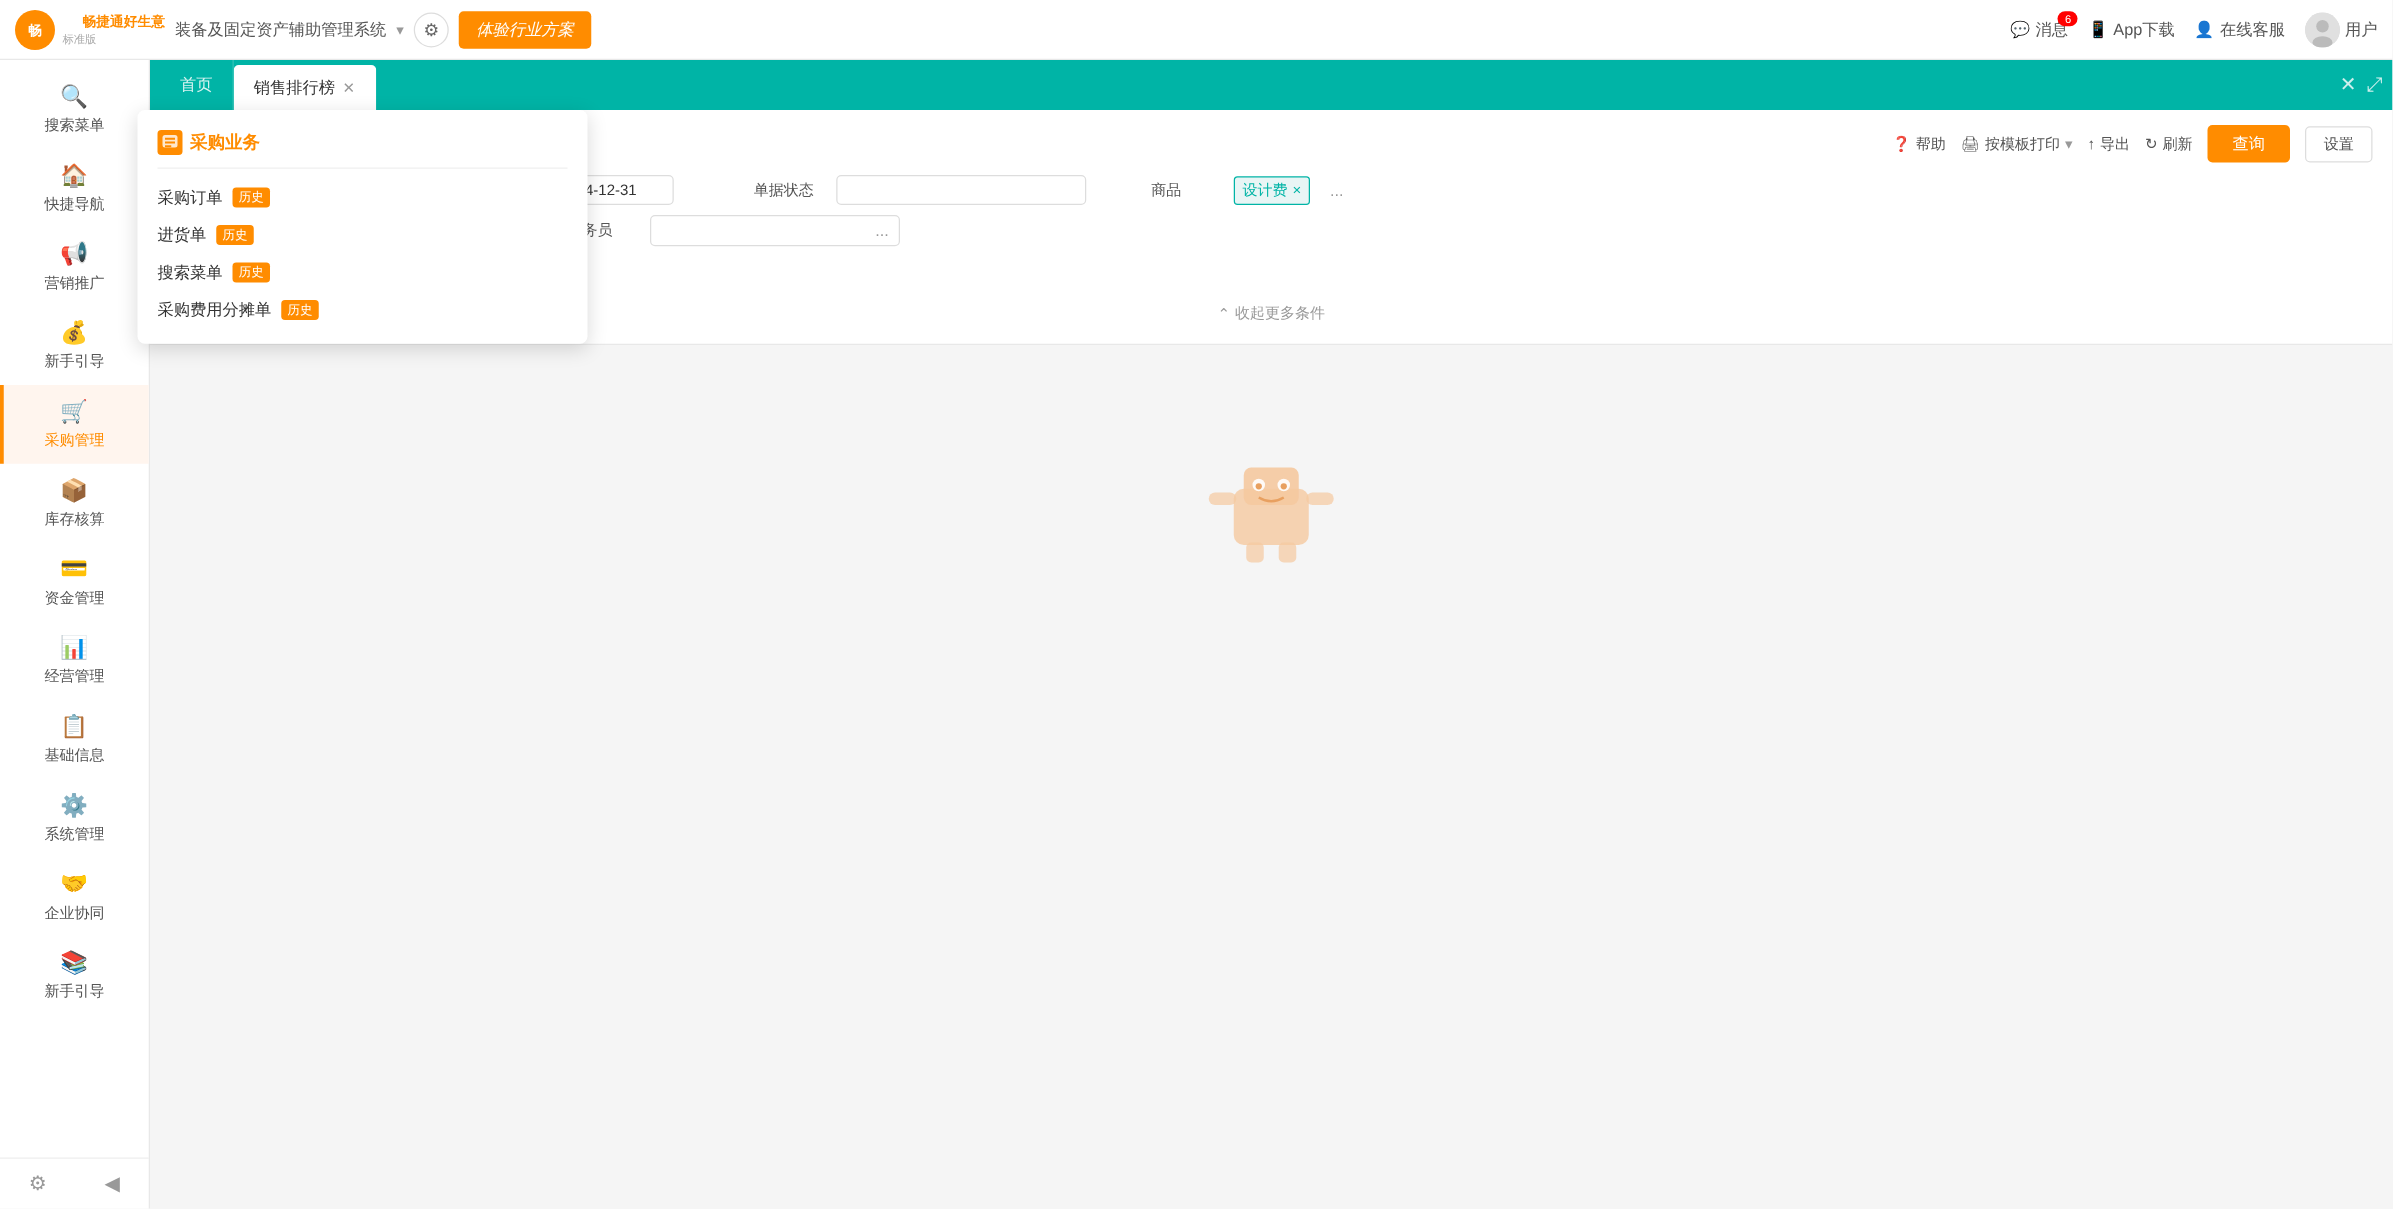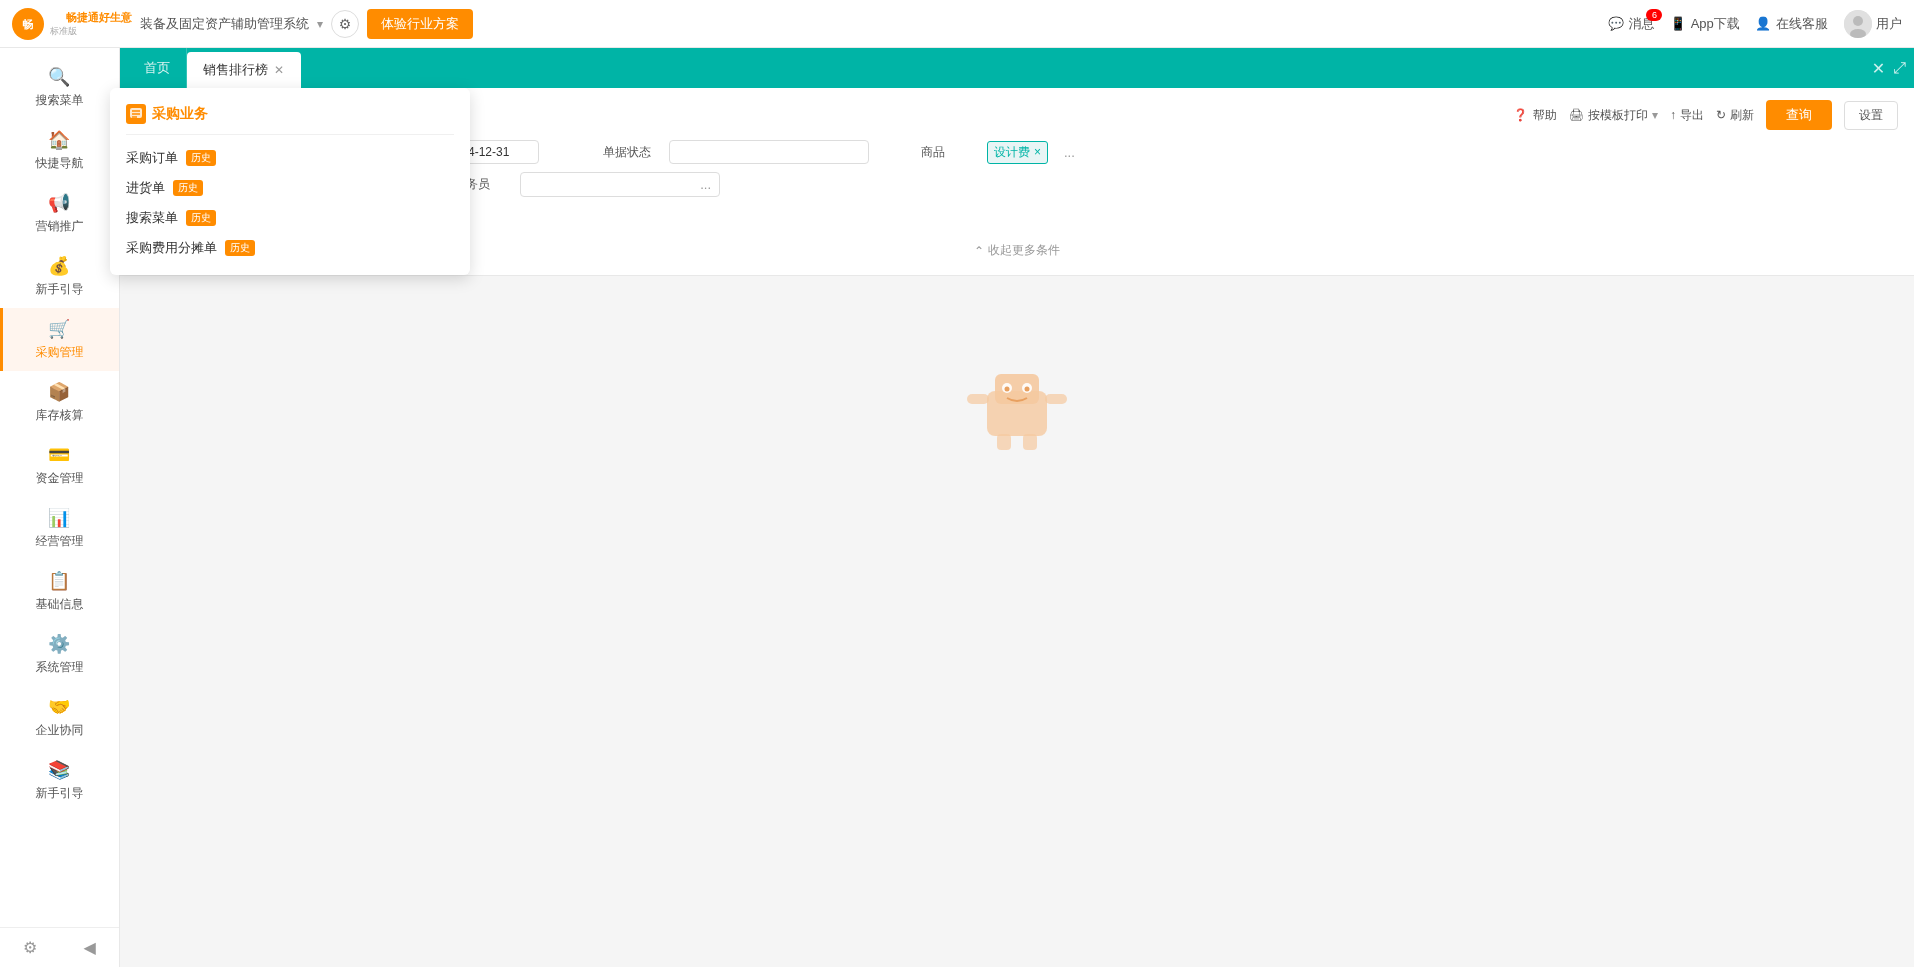--- a/index.html
+++ b/index.html
@@ -64,20 +64,21 @@
       font-size: 14px;
     }
     .industry-btn {
       background: #ff8c00;
       color: white;
       border: none;
       padding: 6px 14px;
       border-radius: 4px;
       font-size: 13px;
       cursor: pointer;
+      font-style: italic;
     }
     .topbar-right {
       display: flex;
       align-items: center;
       gap: 16px;
       margin-left: auto;
     }
     .topbar-right-item {
       display: flex;
       align-items: center;

